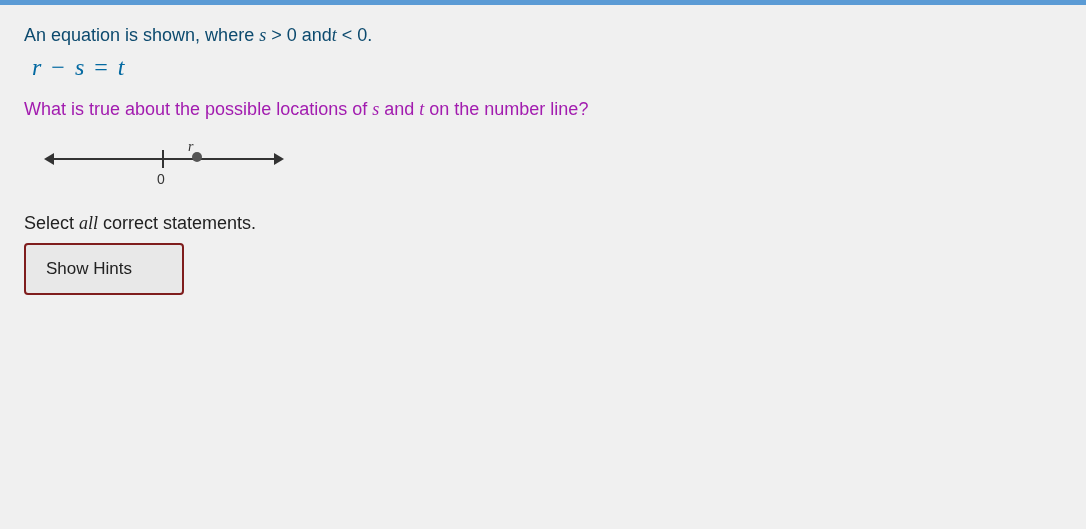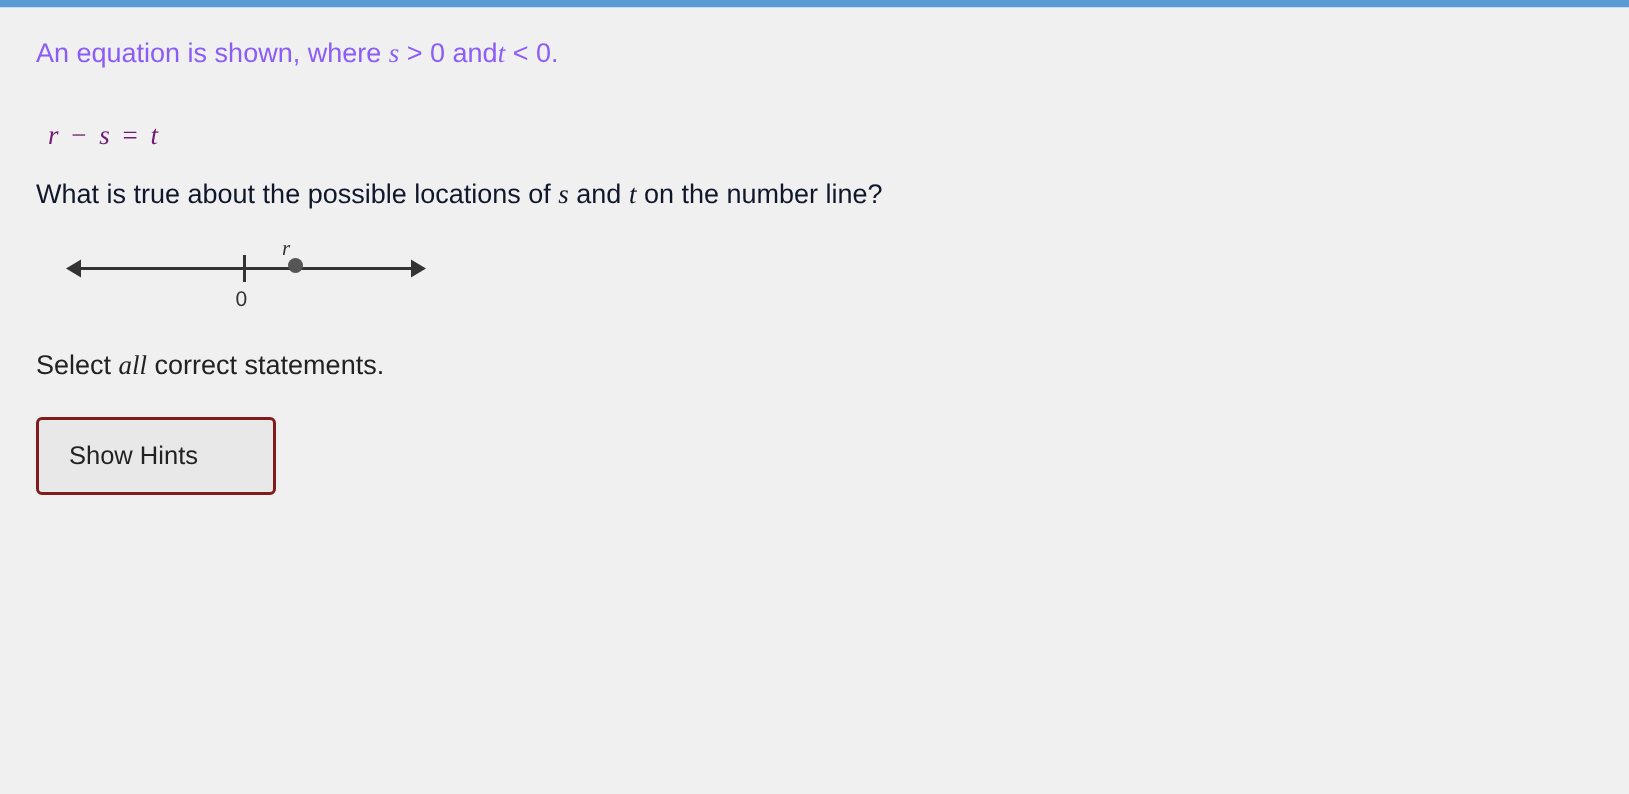--- a/index.html
+++ b/index.html
@@ -23,42 +23,42 @@
       width: 100%;
     }
 
     .content {
       padding: 20px 24px;
       background-color: #f0f0f0;
     }
 
     .intro-text {
       font-size: 18px;
-      color: #8b5cf6;
-      margin-bottom: 34px;
+      color: #0c4a6e;
+      margin-bottom: 8px;
       font-family: Arial, sans-serif;
     }
 
     .intro-text .italic-var {
       font-style: italic;
       font-family: Georgia, serif;
     }
 
     .equation-line {
-      font-size: 18px;
-      color: #701a75;
+      font-size: 24px;
+      color: #0369a1;
       margin-bottom: 18px;
       font-family: Georgia, serif;
       font-style: italic;
       padding-left: 8px;
     }
 
     .question-text {
       font-size: 18px;
-      color: #0f172a;
+      color: #a21caf;
       margin-bottom: 18px;
       font-family: Arial, sans-serif;
     }
 
     .question-text .italic-var {
       font-style: italic;
       font-family: Georgia, serif;
     }
 
     .number-line-container {
@@ -131,21 +131,21 @@
       left: 144px;
       font-size: 14px;
       font-style: italic;
       font-family: Georgia, serif;
       color: #333;
     }
 
     .select-text {
       font-size: 18px;
       color: #222;
-      margin-bottom: 24px;
+      margin-bottom: 9px;
       font-family: Arial, sans-serif;
     }
 
     .select-text .italic-all {
       font-style: italic;
       font-family: Georgia, serif;
     }
 
     .show-hints-container {
       background-color: #e8e8e8;

